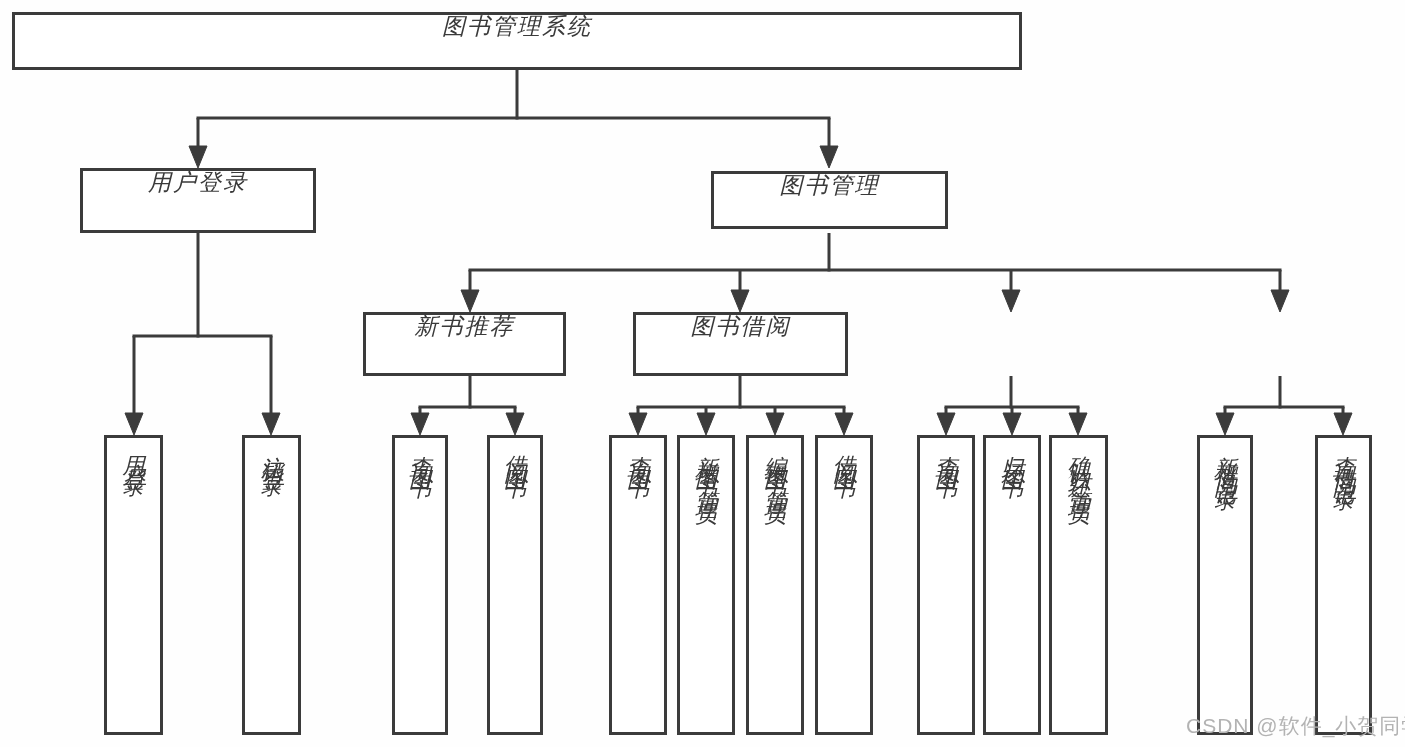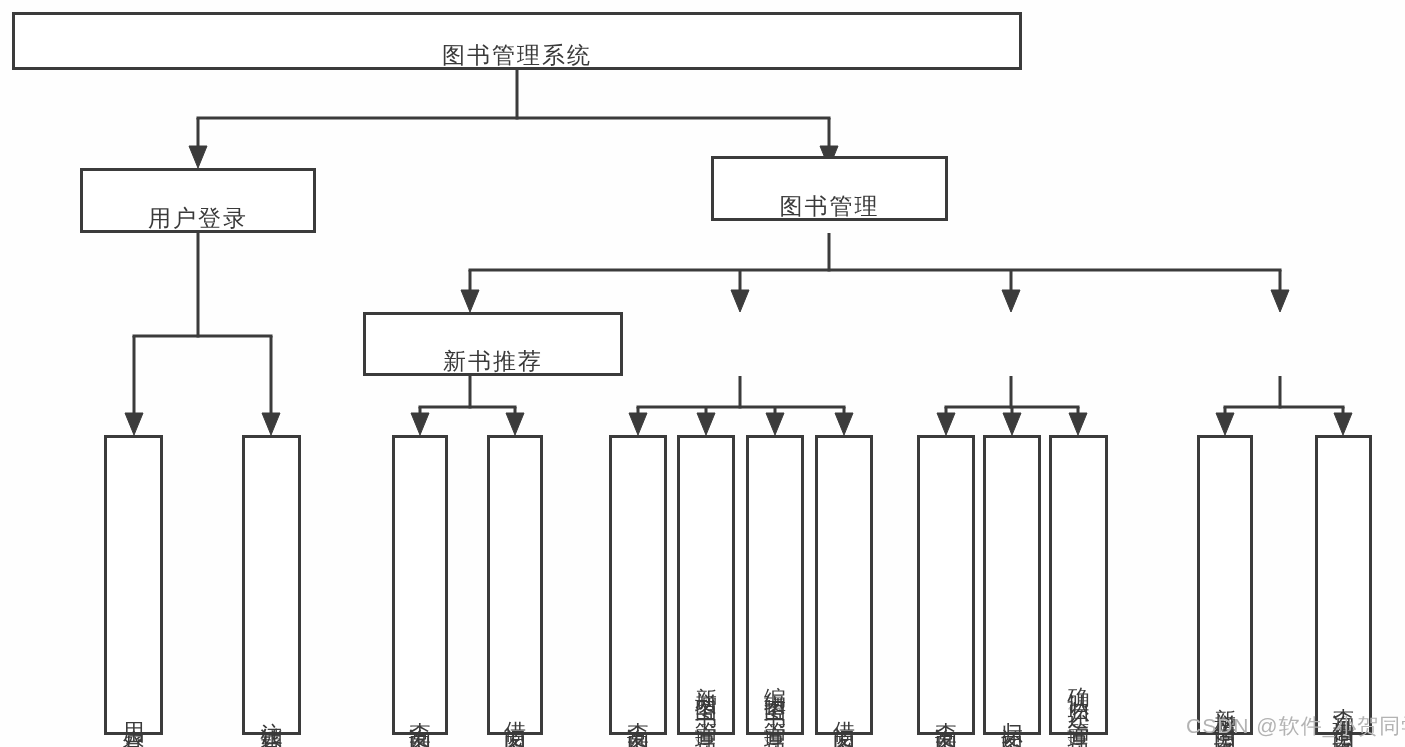--- a/index.html
+++ b/index.html
@@ -13,22 +13,23 @@
   html,body{width:1405px;height:747px;overflow:hidden;background:var(--page-bg);
     font-family:"Liberation Sans", sans-serif;}
   .canvas{position:relative;width:1405px;height:747px;background:var(--page-bg);}
   .wires{position:absolute;left:0;top:0;width:1405px;height:747px;z-index:1;}
   .wires line{stroke:var(--line);stroke-width:3;}
   .wires polygon{fill:var(--line);stroke:var(--line);}
   .hbox,.vbox{
     position:absolute;z-index:2;
     background:var(--box-bg);
     border:3px solid var(--line);
-    display:flex;align-items:flex-end;justify-content:center;
+    display:flex;align-items:flex-start;justify-content:center;
     color:var(--text);
+    font-style:italic;
   }
   .hbox span{
     font-size:23px;letter-spacing:2px;line-height:1;white-space:nowrap;
   }
   .vbox span{
     writing-mode:vertical-lr;text-orientation:mixed;
     font-size:22px;letter-spacing:7px;line-height:1;white-space:nowrap;
   }
   .watermark{
     position:absolute;z-index:5;
@@ -105,26 +106,29 @@
     <polygon points="1334,413 1352,413 1343,435"></polygon>
   </svg>
 
   <div class="hbox" style="left:12px;top:12px;width:1010px;height:58px">
     <span>图书管理系统</span>
   </div>
 
   <div class="hbox" style="left:80px;top:168px;width:236px;height:65px">
     <span>用户登录</span>
   </div>
-  <div class="hbox" style="left:711px;top:156px;width:237px;height:65px">
+  <div class="hbox" style="left:711px;top:171px;width:237px;height:58px">
     <span>图书管理</span>
   </div>
 
-  <div class="hbox" style="left:363px;top:312px;width:260px;height:64px">
+  <div class="hbox" style="left:363px;top:312px;width:203px;height:64px">
     <span>新书推荐</span>
+  </div>
+  <div class="hbox" style="left:633px;top:312px;width:215px;height:64px">
+    <span>图书借阅</span>
   </div>
 
   <div class="vbox" style="left:104px;top:435px;width:59px;height:300px">
     <span>用户登录</span>
   </div>
   <div class="vbox" style="left:242px;top:435px;width:59px;height:300px">
     <span>注销登录</span>
   </div>
 
   <div class="vbox" style="left:392px;top:435px;width:56px;height:300px">

